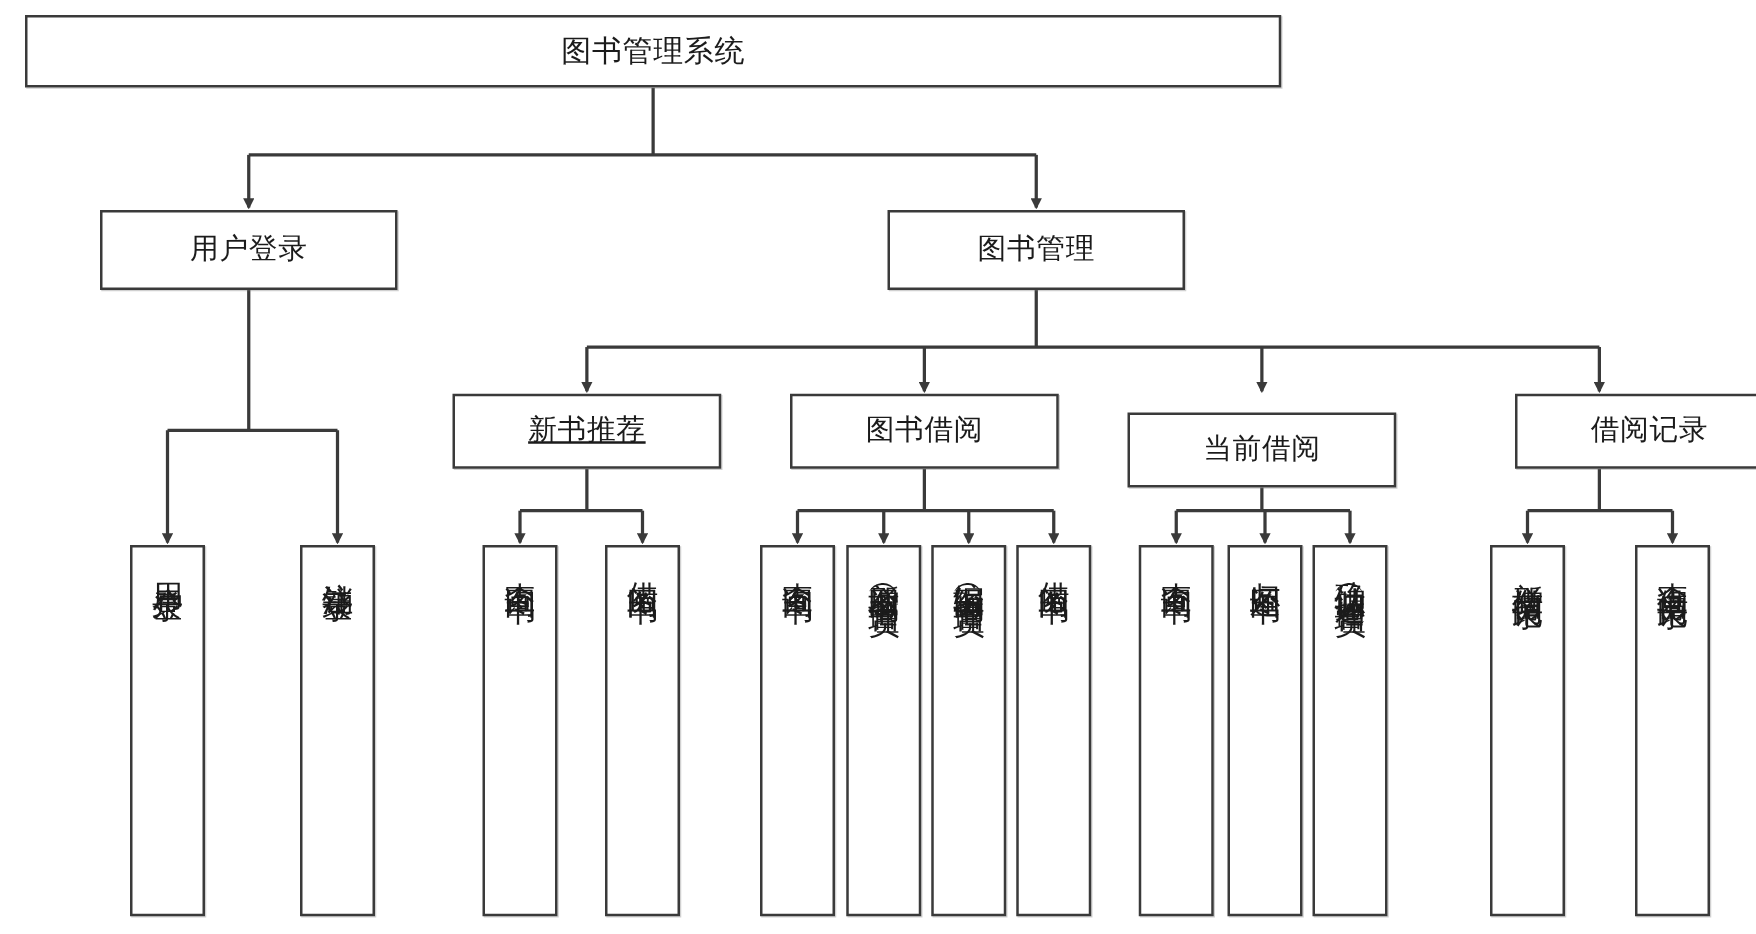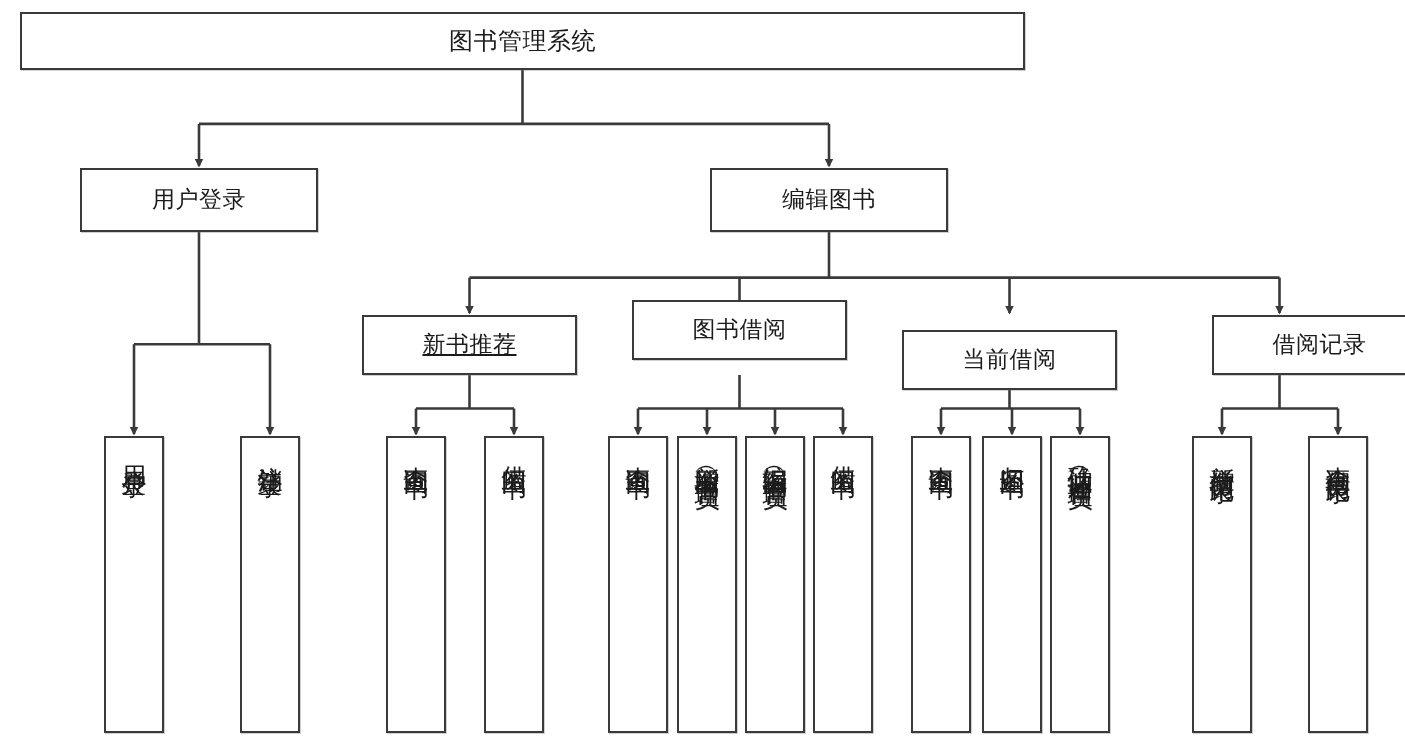--- a/index.html
+++ b/index.html
@@ -118,26 +118,26 @@
   </svg>
 
   <div id="nodes-layer">
       <div class="node horizontal root" style="left: 20px; top: 12px; width: 1005px; height: 58px;">
         <span class="node-label">图书管理系统</span>
       </div>
       <div class="node horizontal" style="left: 80px; top: 168px; width: 238px; height: 64px;">
         <span class="node-label">用户登录</span>
       </div>
       <div class="node horizontal" style="left: 710px; top: 168px; width: 238px; height: 64px;">
-        <span class="node-label">编辑图书</span>
+        <span class="node-label">图书管理</span>
       </div>
       <div class="node horizontal" style="left: 362px; top: 315px; width: 215px; height: 60px; text-decoration: underline;">
         <span class="node-label">新书推荐</span>
       </div>
-      <div class="node horizontal" style="left: 632px; top: 300px; width: 215px; height: 60px;">
+      <div class="node horizontal" style="left: 632px; top: 315px; width: 215px; height: 60px;">
         <span class="node-label">图书借阅</span>
       </div>
       <div class="node horizontal" style="left: 902px; top: 330px; width: 215px; height: 60px;">
         <span class="node-label">当前借阅</span>
       </div>
       <div class="node horizontal" style="left: 1212px; top: 315px; width: 215px; height: 60px;">
         <span class="node-label">借阅记录</span>
       </div>
       <div class="node vertical" style="left: 104px; top: 436px; width: 60px; height: 297px;">
         <span class="node-label">用户登录</span>

